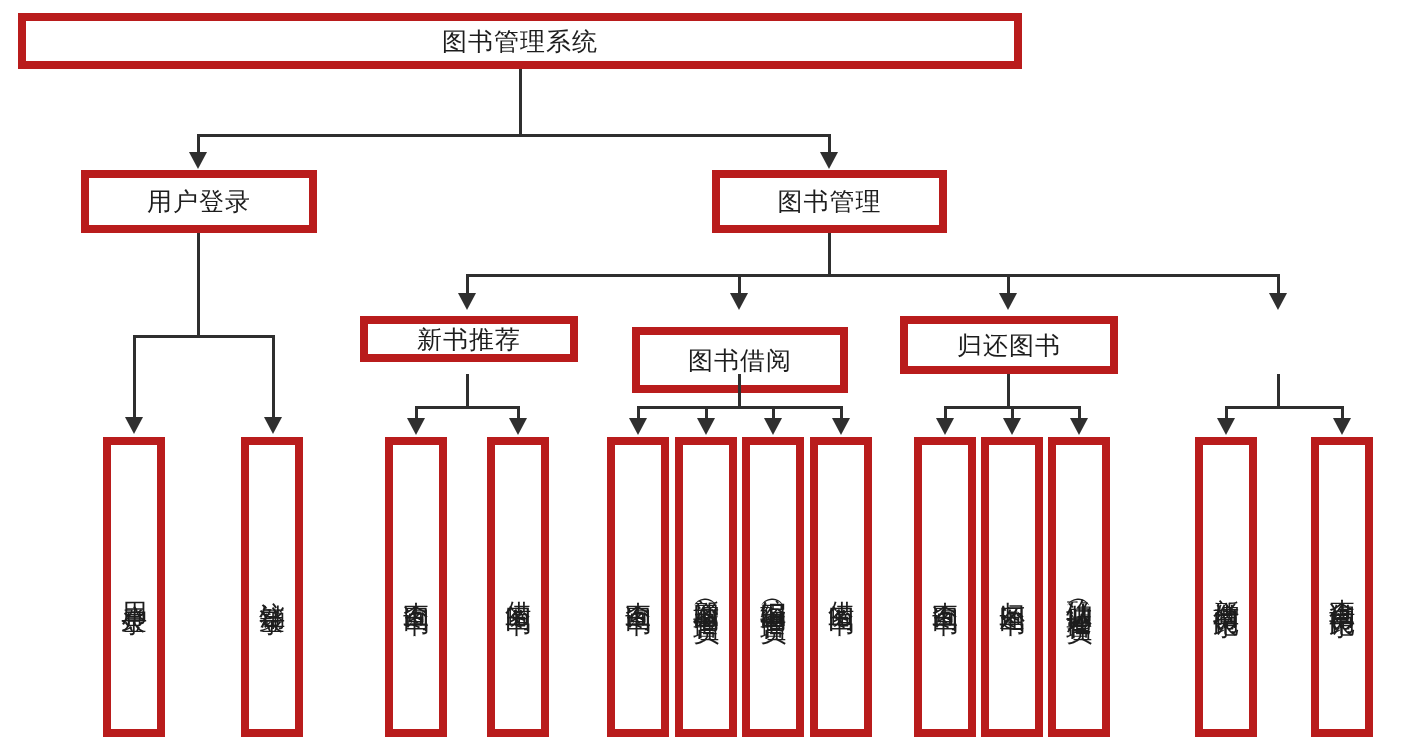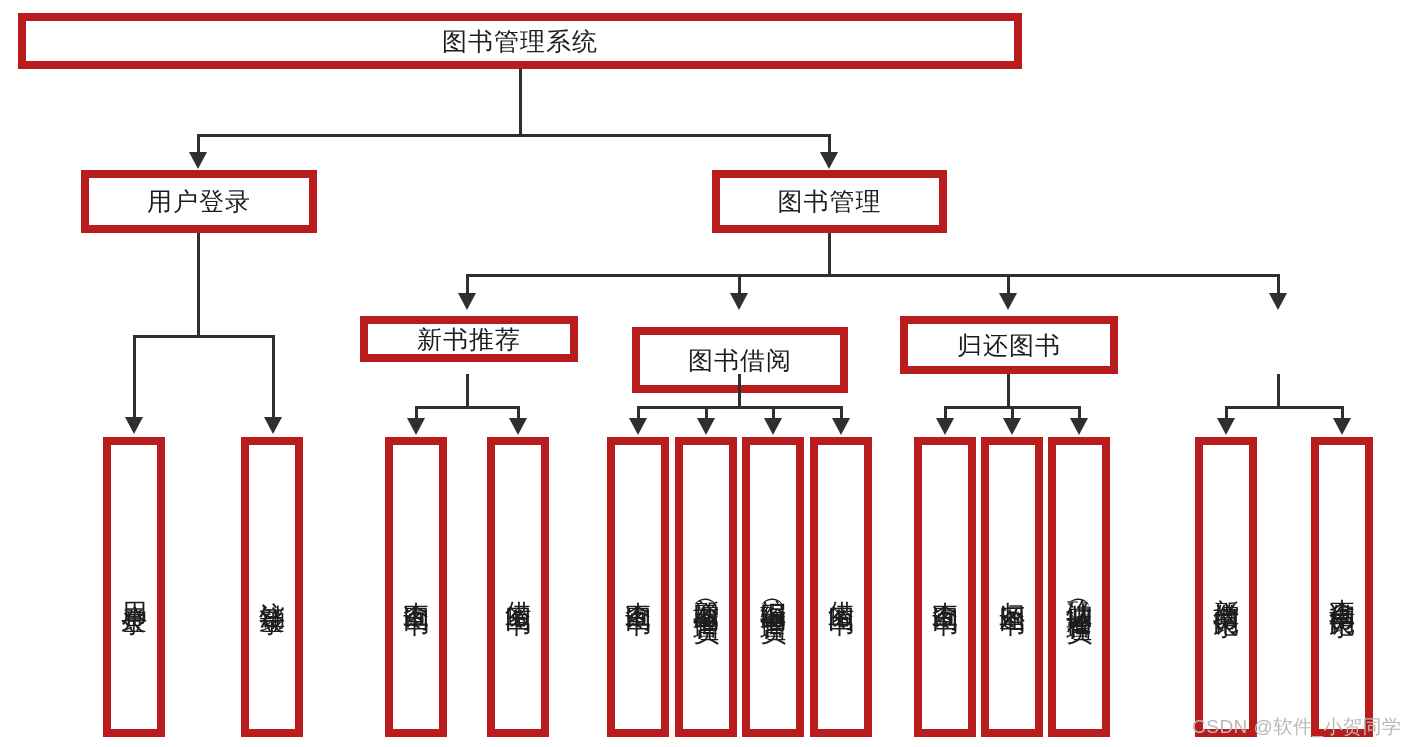--- a/index.html
+++ b/index.html
@@ -211,15 +211,14 @@
     <span class="label">确认归还（管理员）</span>
   </div>
 
   <div class="node leaf" style="left:1195px; top:437px; width:62px; height:300px;">
     <span class="label">新增借阅记录</span>
   </div>
   <div class="node leaf" style="left:1311px; top:437px; width:62px; height:300px;">
     <span class="label">查询借阅记录</span>
   </div>
 
-  <div id="watermark" style="left:1192px; top:714px;">CSDN @软件_小贺同学</div>
 
 </div>
 
 </body></html>

